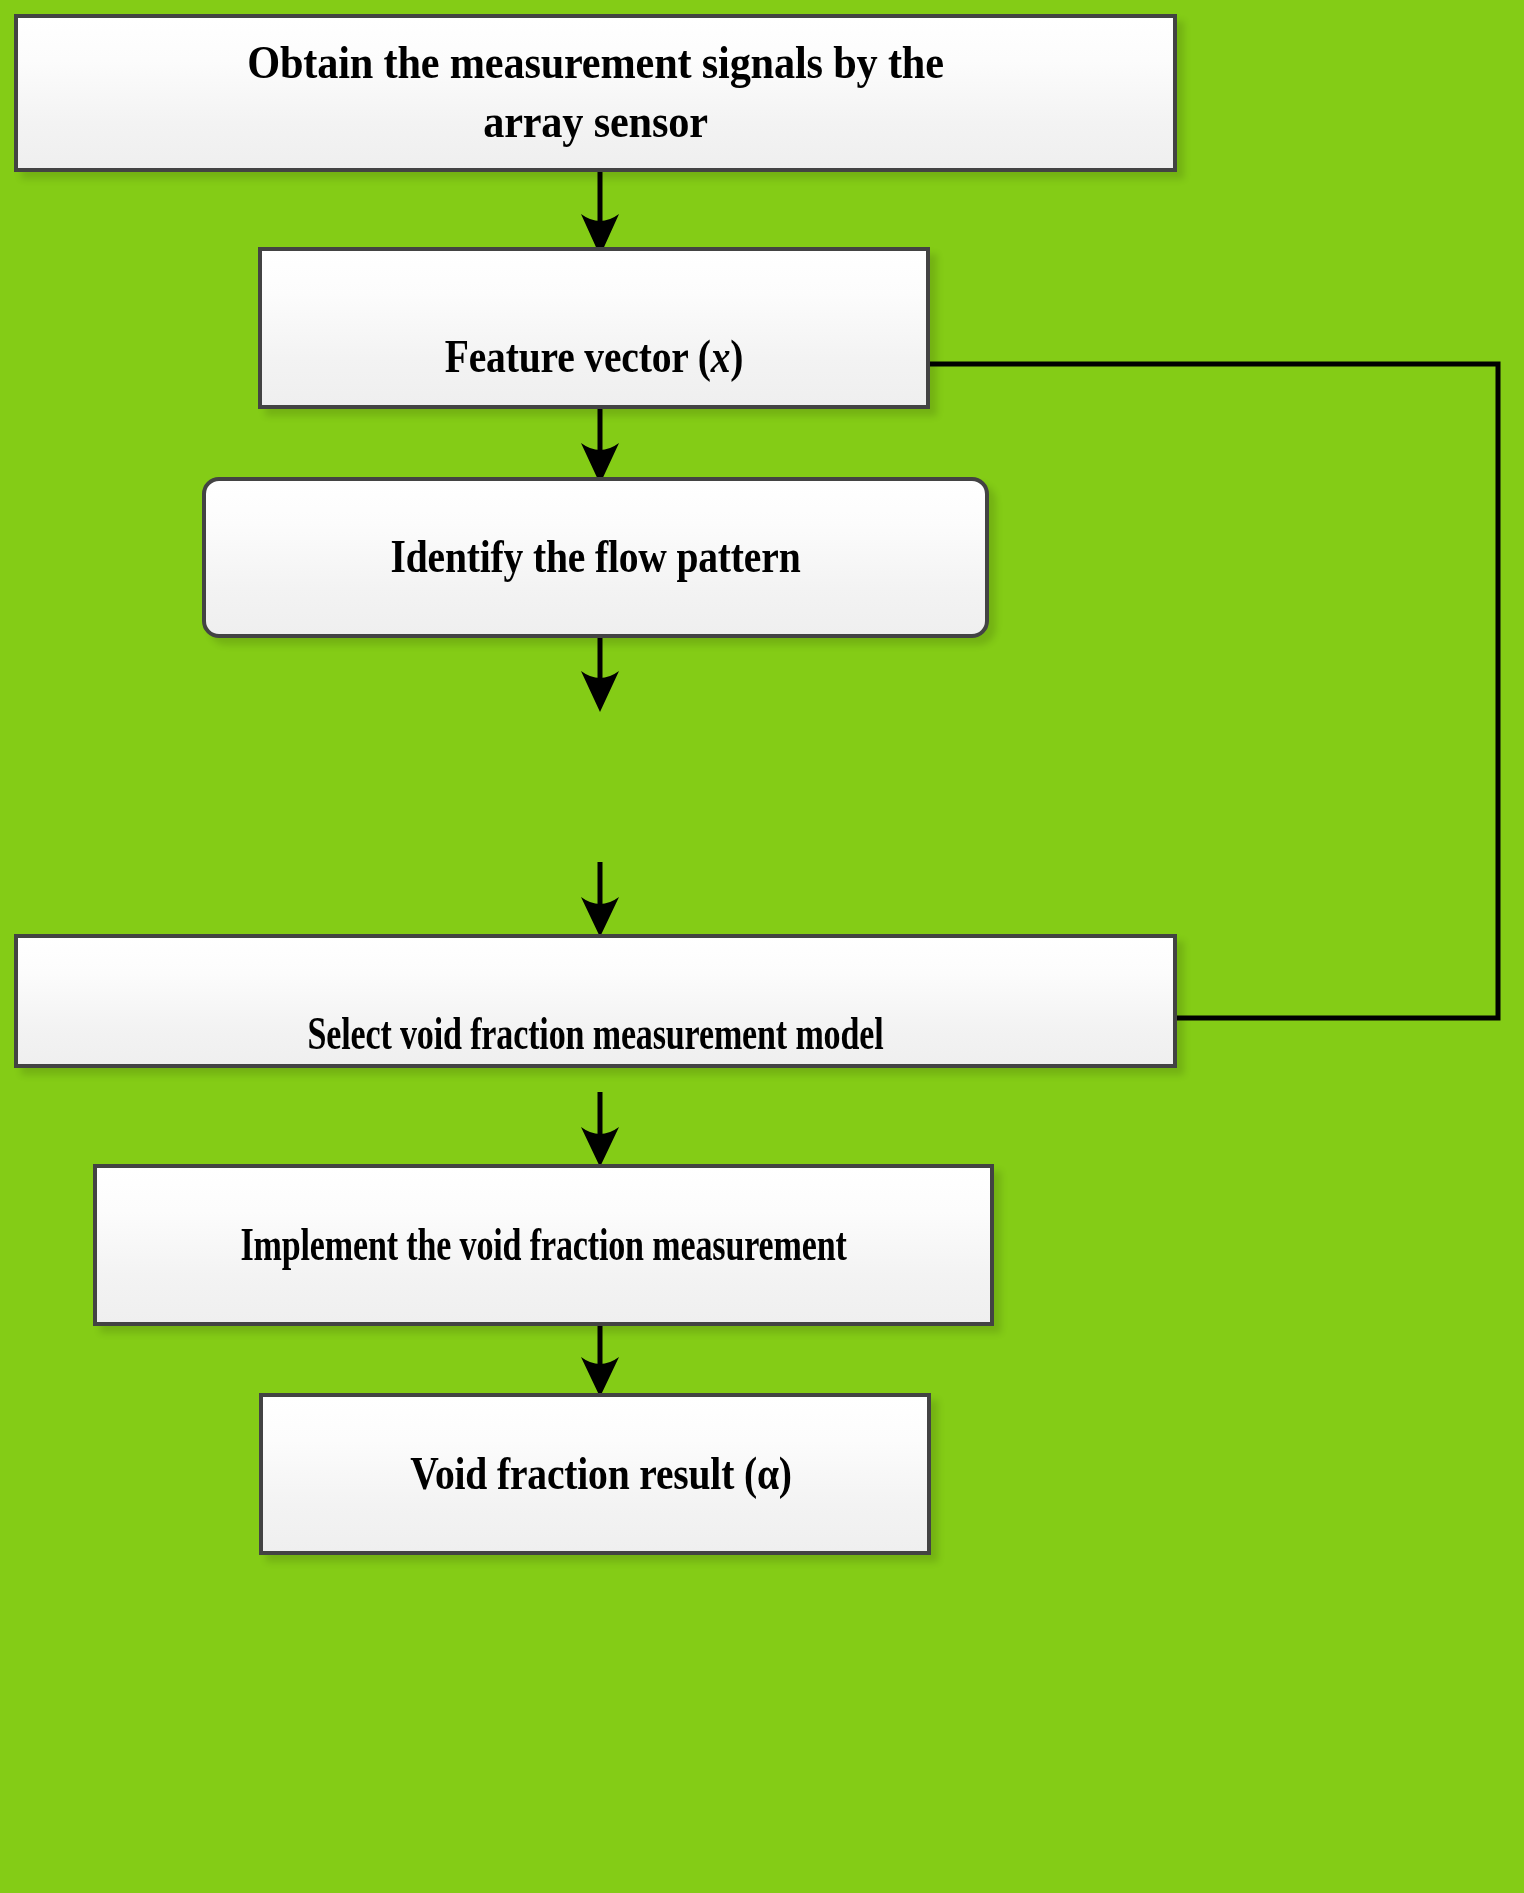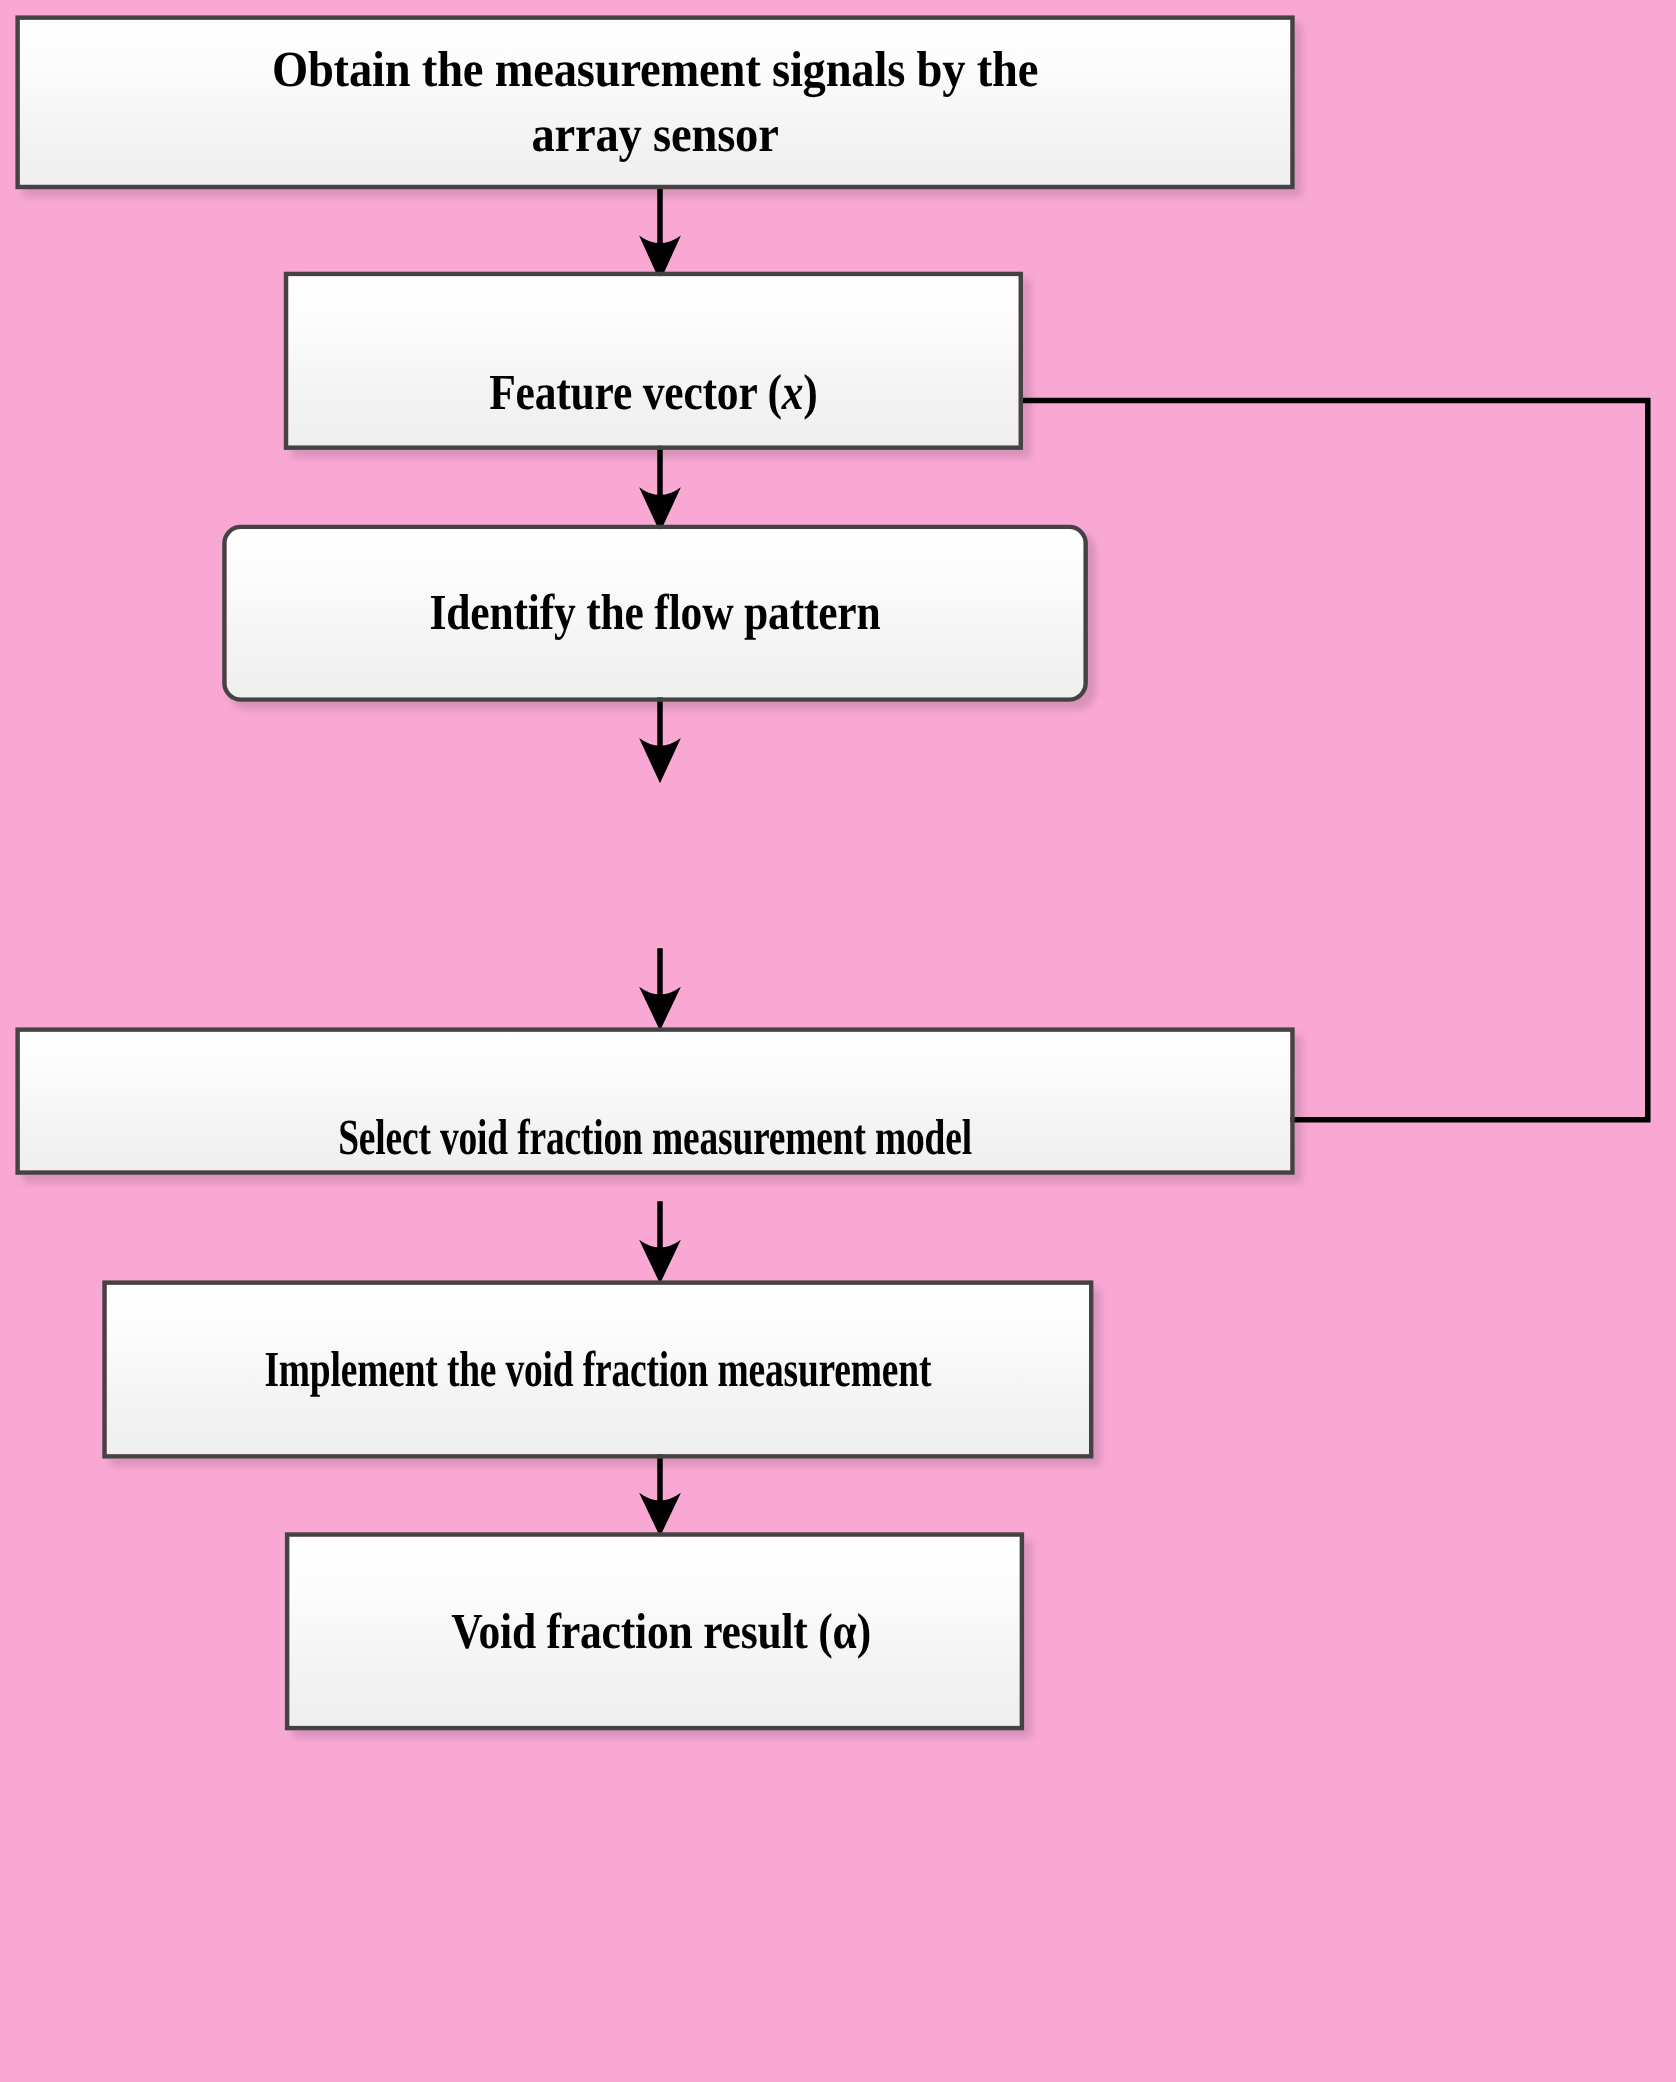--- a/index.html
+++ b/index.html
@@ -4,21 +4,21 @@
 <style>
   html, body {
     margin: 0;
     padding: 0;
     background: #ffffff;
   }
   #canvas {
     position: relative;
     width: 1524px;
     height: 1893px;
-    background: #f9a8d4;
+    background: #84cc16;
     overflow: hidden;
     font-family: "Liberation Serif", "DejaVu Serif", serif;
   }
   .node {
     position: absolute;
     box-sizing: border-box;
     border: 4px solid #434343;
     background: linear-gradient(to bottom, #ffffff 0%, #fcfcfc 28%, #f3f3f3 70%, #efefef 100%);
     box-shadow: 7px 7px 7px rgba(0,0,0,0.13);
     display: flex;
@@ -124,17 +124,17 @@
 
 
   <div class="node condensed" style="left:14px; top:934px; width:1163px; height:134px;align-items:flex-end;">
     <span class="label f46">Select void fraction measurement model</span>
   </div>
 
   <div class="node condensed" style="left:93px; top:1164px; width:901px; height:162px;">
     <span class="label f46">Implement the void fraction measurement</span>
   </div>
 
-  <div class="node" style="left:259px; top:1393px; width:672px; height:180px;padding-left:12px;">
+  <div class="node" style="left:259px; top:1393px; width:672px; height:162px;padding-left:12px;">
     <span class="label f46">Void fraction result (α)</span>
   </div>
 
 </div>
 
 </body></html>

